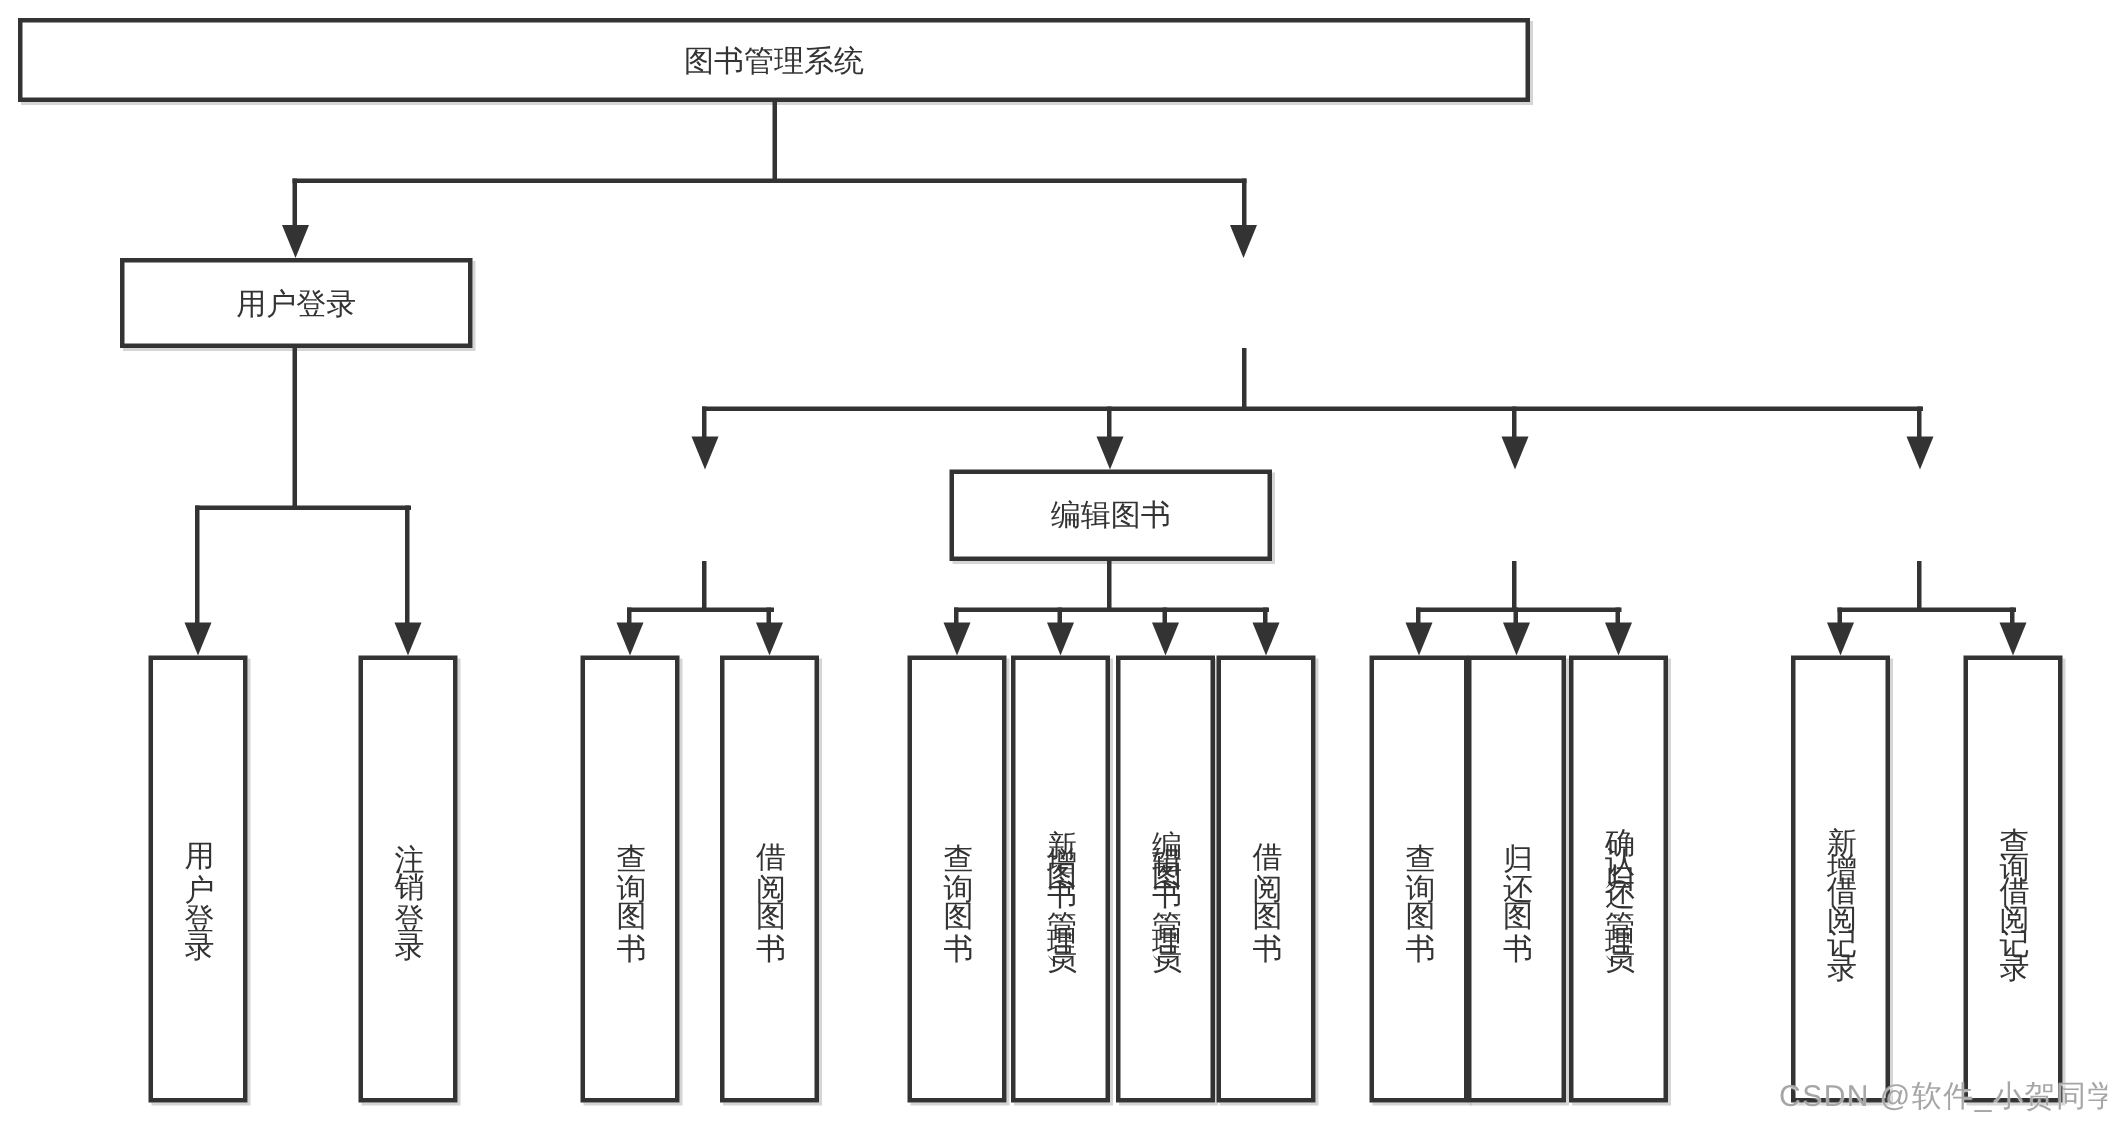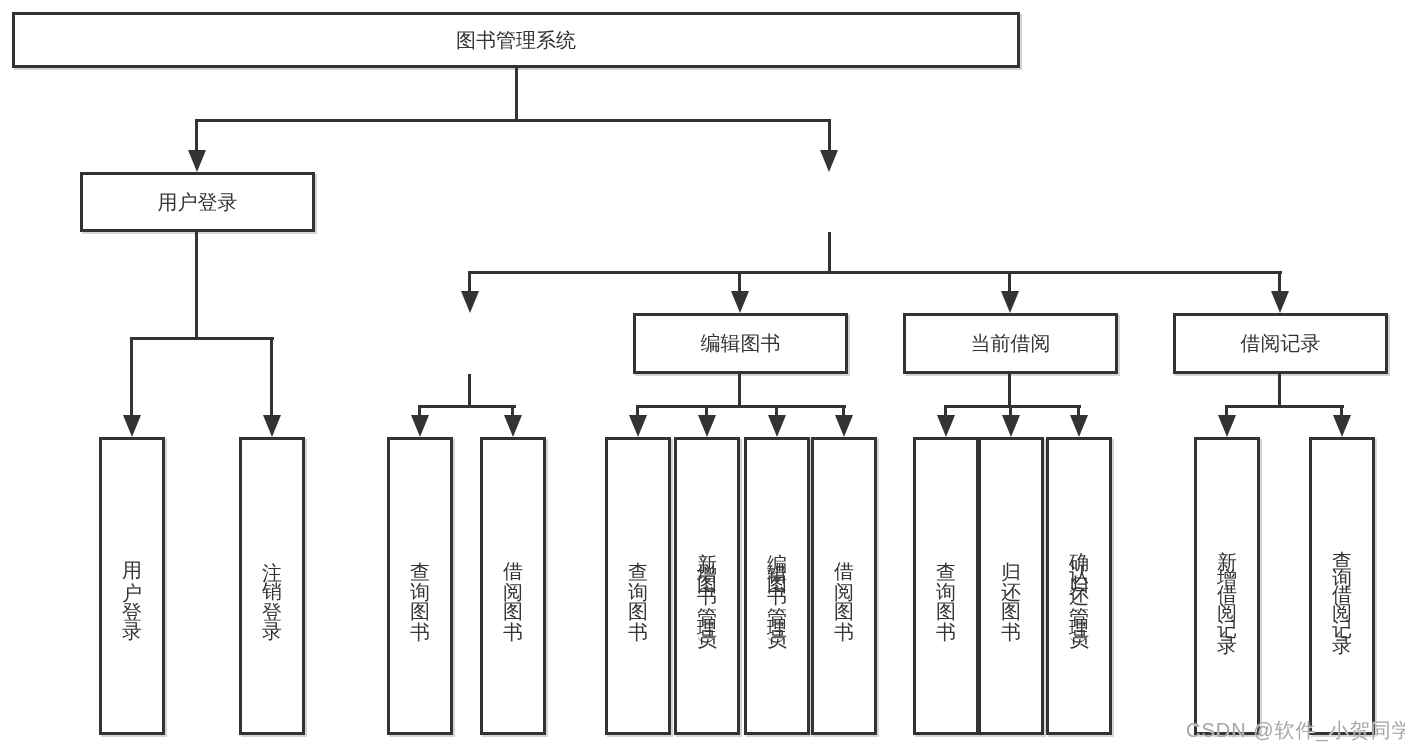--- a/index.html
+++ b/index.html
@@ -43,26 +43,20 @@
   <div class="box root-box">
     <span>图书管理系统</span>
   </div>
 
   <div class="box l2" style="left:80px">
     <span>用户登录</span>
   </div>
 
   <div class="box l3" style="left:633px">
     <span>编辑图书</span>
-  </div>
-  <div class="box l3" style="left:903px">
-    <span>当前借阅</span>
-  </div>
-  <div class="box l3" style="left:1173px">
-    <span>借阅记录</span>
   </div>
 
   <div class="box leaf" style="left:99px">
     <span class="vtext">用户登录</span>
   </div>
   <div class="box leaf" style="left:239px">
     <span class="vtext">注销登录</span>
   </div>
 
   <div class="box leaf" style="left:387px">

